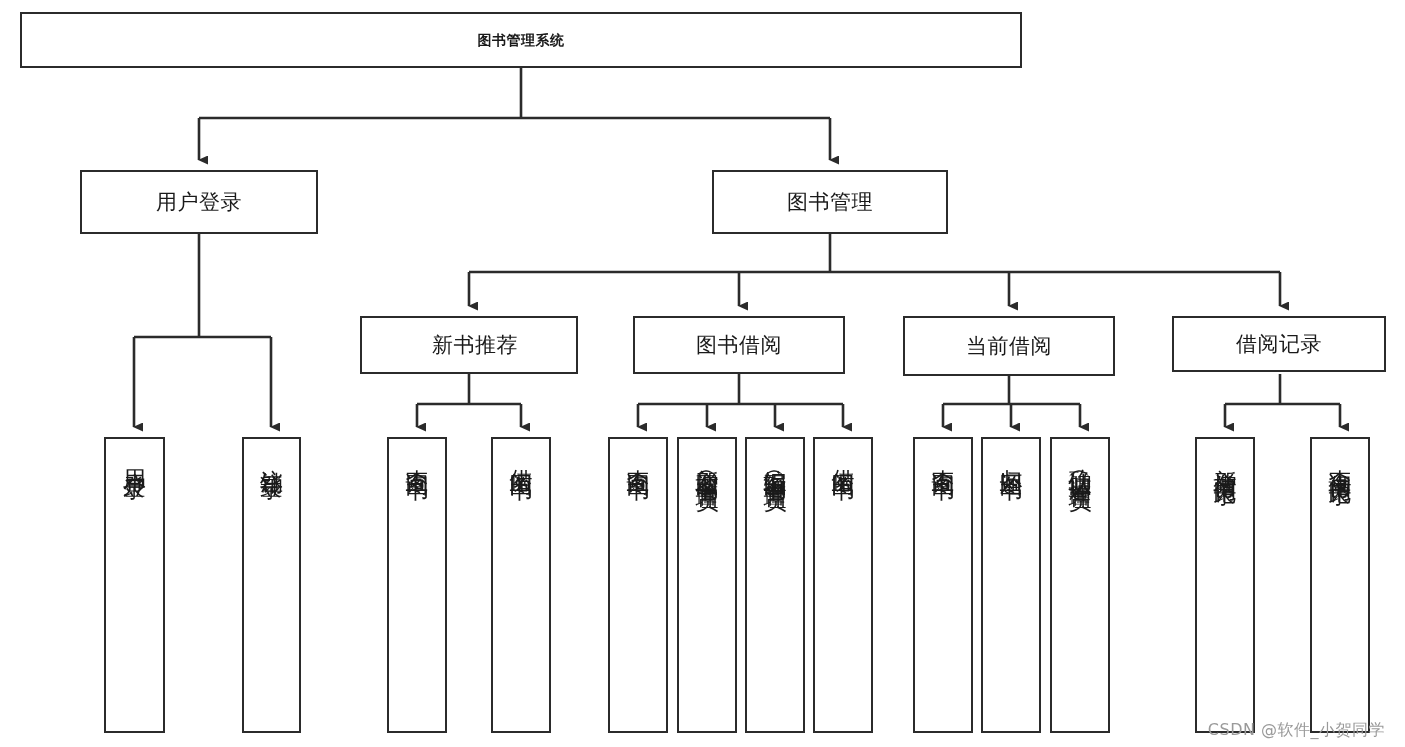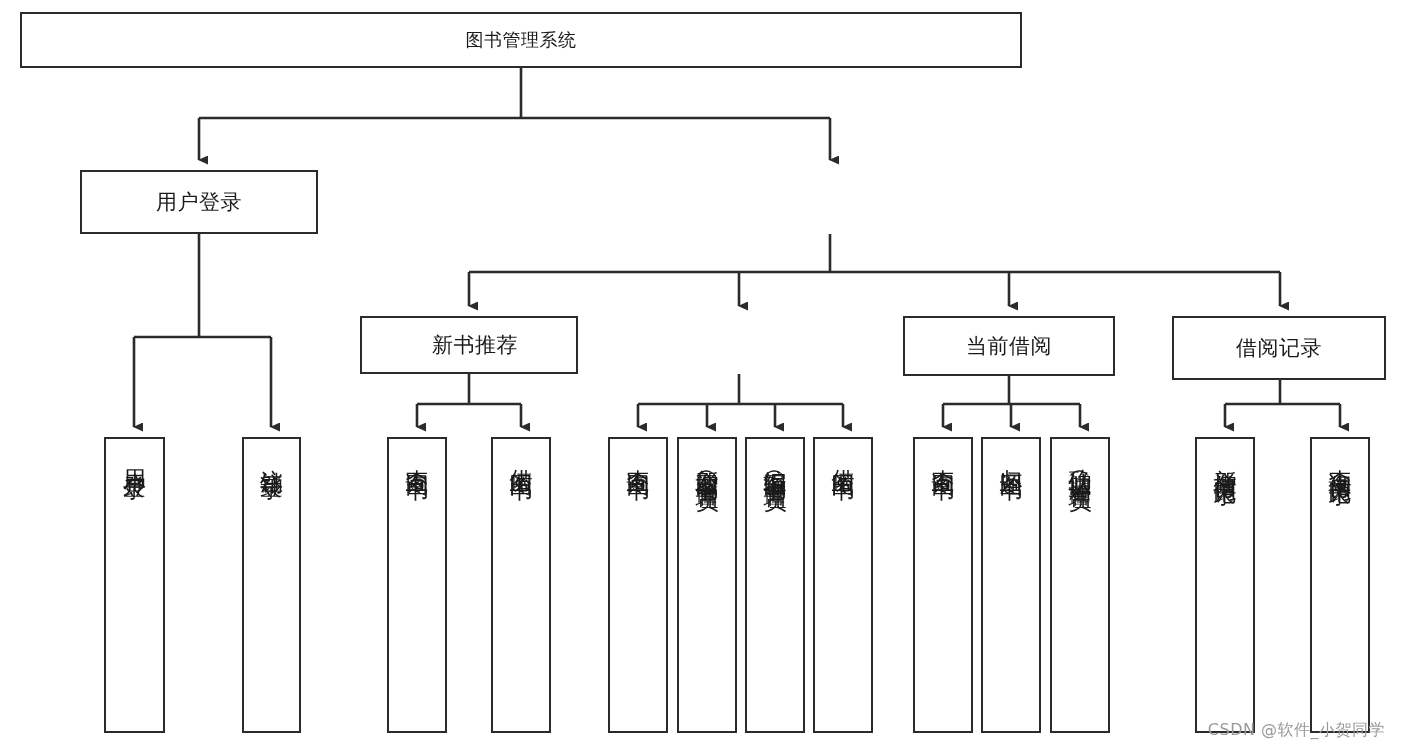--- a/index.html
+++ b/index.html
@@ -52,21 +52,22 @@
     padding-top: 12px;
   }
   .node.vertical .node-label {
     writing-mode: vertical-rl;
     text-orientation: upright;
     font-size: 23px;
     letter-spacing: 3px;
     line-height: 1;
   }
   .node.root .node-label {
-    font-size: 18px;
+    font-size: 14px;
+    font-weight: bold;
   }
   .watermark {
     position: absolute;
     right: 20px;
     bottom: 6px;
     font-size: 16px;
     color: #9a9a9a;
     letter-spacing: 0.5px;
     user-select: none;
     white-space: nowrap;
@@ -127,28 +128,34 @@
     </g>
   </svg>
 
   <div class="node horizontal root" style="left:20px; top:12px; width:1002px; height:56px;">
     <span class="node-label">图书管理系统</span>
   </div>
 
   <div class="node horizontal" style="left:80px; top:170px; width:238px; height:64px;">
     <span class="node-label">用户登录</span>
   </div>
+  <div class="node horizontal" style="left:712px; top:170px; width:236px; height:64px;">
+    <span class="node-label">图书管理</span>
+  </div>
 
   <div class="node horizontal" style="left:360px; top:316px; width:218px; height:58px;padding-left:12px;">
     <span class="node-label">新书推荐</span>
   </div>
+  <div class="node horizontal" style="left:633px; top:316px; width:212px; height:58px;">
+    <span class="node-label">图书借阅</span>
+  </div>
   <div class="node horizontal" style="left:903px; top:316px; width:212px; height:60px;">
     <span class="node-label">当前借阅</span>
   </div>
-  <div class="node horizontal" style="left:1172px; top:316px; width:214px; height:64px;">
+  <div class="node horizontal" style="left:1172px; top:316px; width:214px; height:56px;">
     <span class="node-label">借阅记录</span>
   </div>
 
   <div class="node vertical" style="left:104px; top:437px; width:61px; height:296px;">
     <span class="node-label">用户登录</span>
   </div>
   <div class="node vertical" style="left:242px; top:437px; width:59px; height:296px;">
     <span class="node-label">注销登录</span>
   </div>
 

